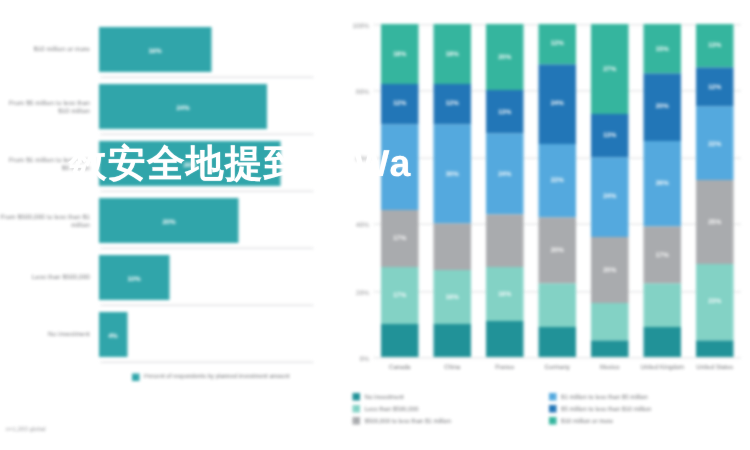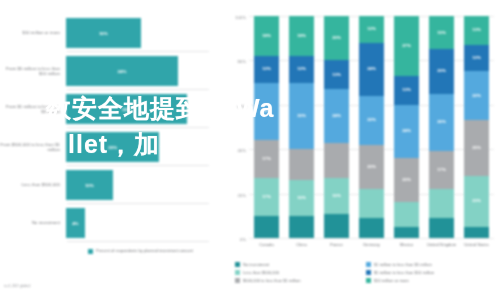--- a/index.html
+++ b/index.html
@@ -347,16 +347,15 @@
             <div class="sw" style="background: rgb(47, 179, 155);"></div>
             <div class="tx">$10 million or more</div>
           </div>
         </div>
     </div>
 
   </div>
 
   <div class="overlay">
     <div class="ovline ovl1">数安全地提到TPWa</div>
-    <div class="ovline ovl2">llet，加密货币</div>
   </div>
 
 </div>
 
 </body></html>

